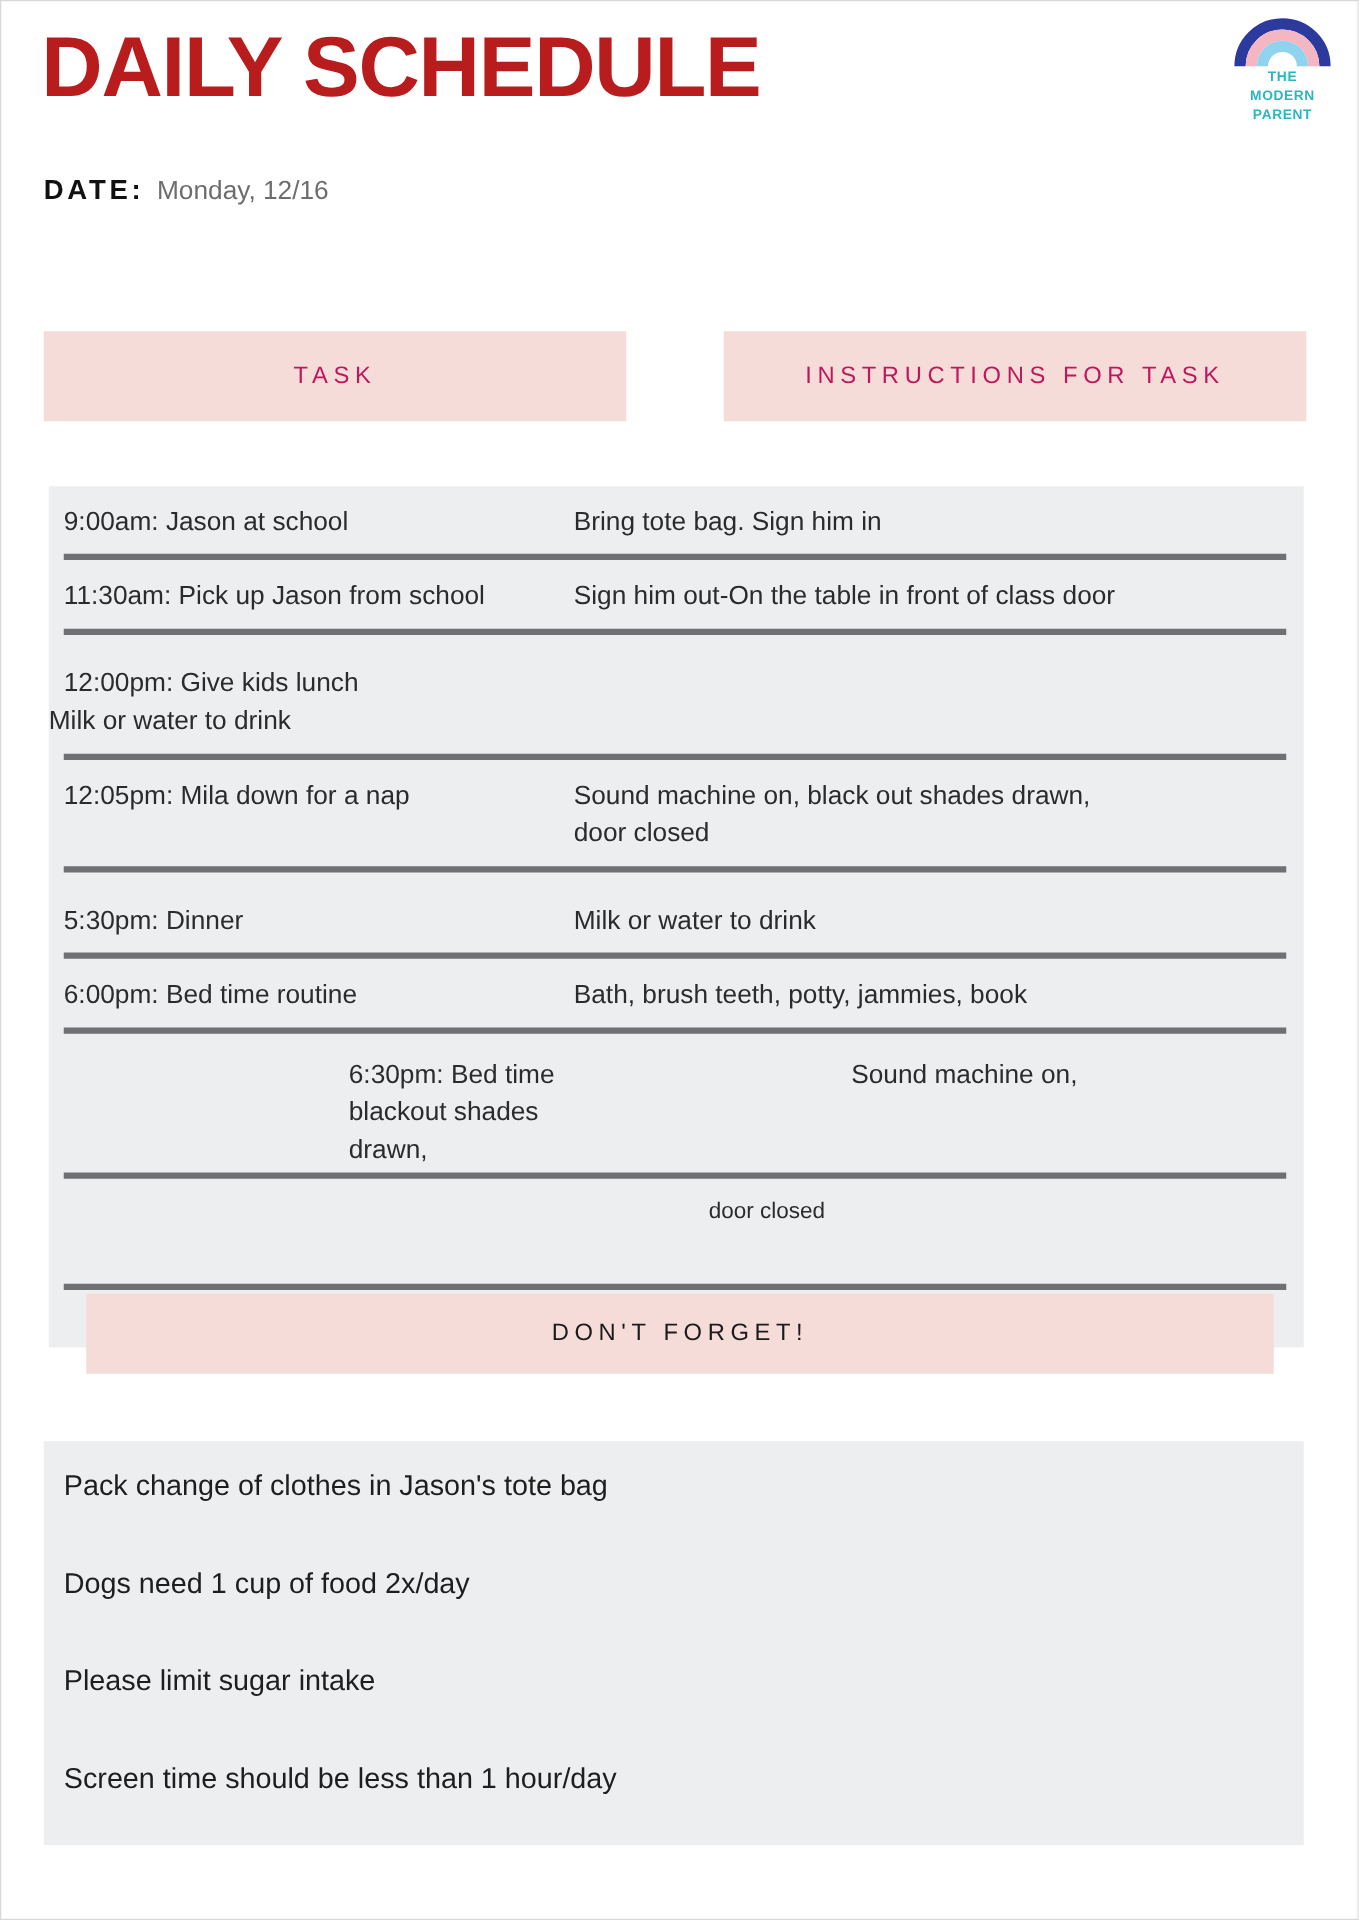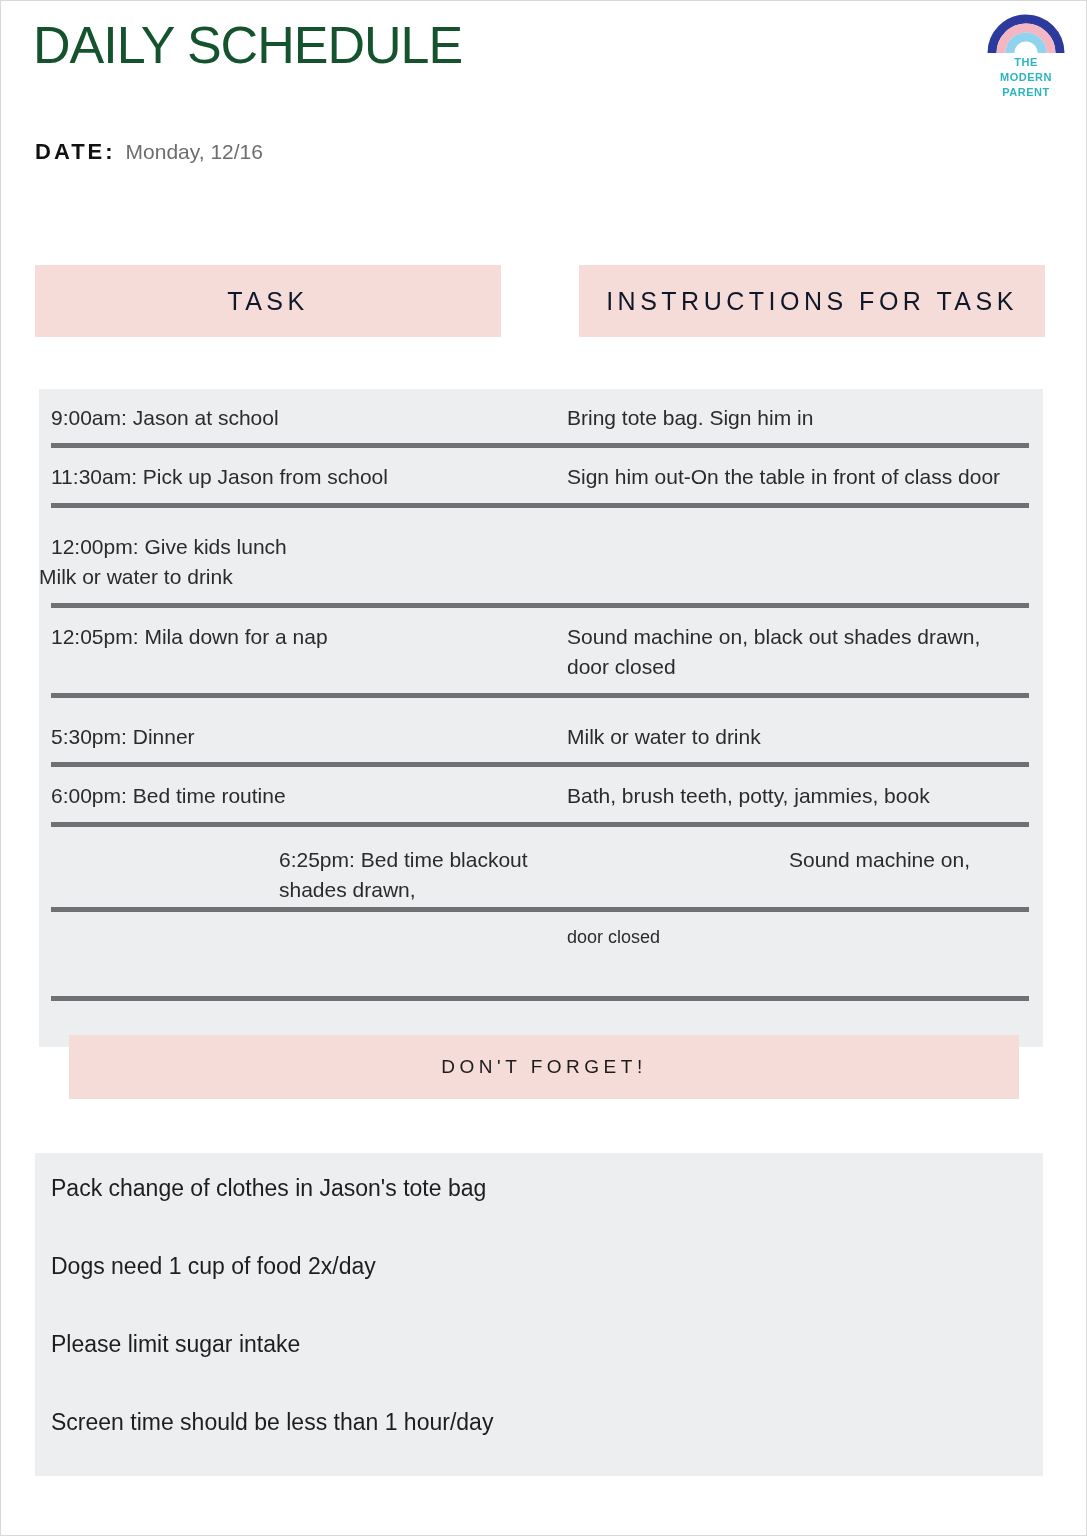--- a/index.html
+++ b/index.html
@@ -18,24 +18,24 @@
     border: 1px solid #d8d8d8;
     box-sizing: border-box;
     overflow: hidden;
   }
 
   
   .title {
     position: absolute;
     left: 32px;
     top: 16px;
-    font-size: 52px;
-    font-weight: normal;
+    font-size: 68px;
+    font-weight: bold;
     letter-spacing: -1px;
-    color: #14532d;
+    color: #b91c1c;
     font-family: "Liberation Sans", sans-serif;
     line-height: 1.1;
   }
 
   .logo {
     position: absolute;
     right: 14px;
     top: 10px;
     width: 92px;
     text-align: center;
@@ -76,23 +76,23 @@
     top: 264px;
     height: 72px;
     background: #f5dcd8;
     display: flex;
     align-items: center;
     justify-content: center;
   }
   .col-header-task { left: 34px; width: 466px; }
   .col-header-instr { left: 578px; width: 466px; justify-content: center; }
   .col-header span {
-    font-size: 25px;
+    font-size: 19px;
     letter-spacing: 4.5px;
-    color: #0f172a;
+    color: #be185d;
     font-weight: normal;
   }
 
   
   .table {
     position: absolute;
     left: 38px;
     top: 388px;
     width: 1004px;
     background: #edeef0;
@@ -100,21 +100,21 @@
   }
   .row {
     position: relative;
   }
   .row-inner {
     display: flex;
     align-items: flex-start;
     padding: 14px 0 10px 0;
   }
   .cell-task {
-    width: 528px;
+    width: 420px;
     padding-left: 12px;
     box-sizing: border-box;
     font-size: 21px;
     color: #2b2b2b;
     line-height: 1.45;
   }
   .cell-instr {
     width: 460px;
     padding-left: 0;
     box-sizing: border-box;
@@ -249,21 +249,21 @@
     <div class="row">
       <div class="row-inner">
         <div class="cell-task">6:00pm: Bed time routine</div>
         <div class="cell-instr">Bath, brush teeth, potty, jammies, book</div>
       </div>
       <div class="divider"></div>
     </div>
 
     <div class="row indent-first">
       <div class="row-inner" style="padding-top:18px;padding-bottom:2px;">
-        <div class="cell-task">6:25pm: Bed time blackout shades drawn,</div>
+        <div class="cell-task">6:30pm: Bed time blackout shades drawn,</div>
         <div class="cell-instr">Sound machine on,</div>
       </div>
       <div class="divider"></div>
     </div>
 
     <div class="row">
       <div class="tail-line row">door closed</div>
       <div class="divider"></div>
     </div>
 

